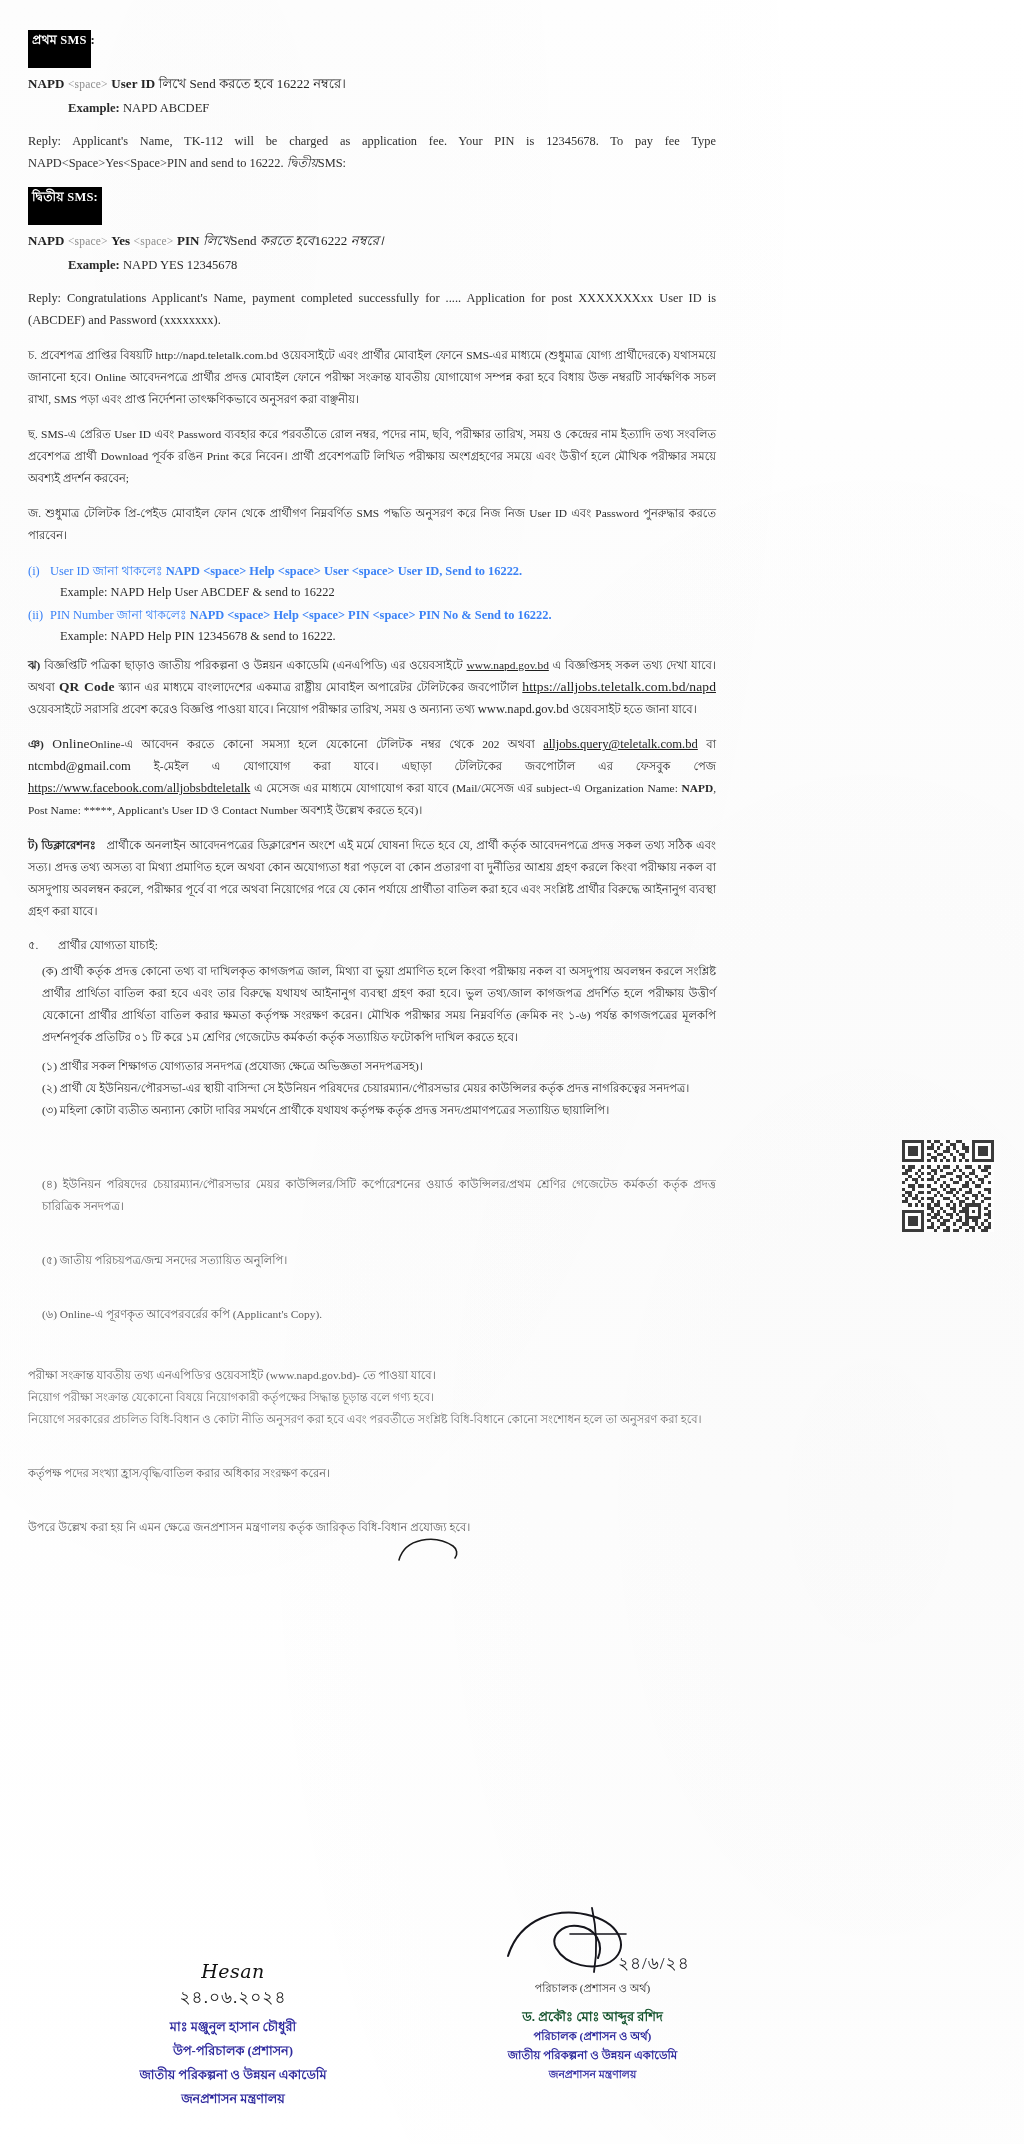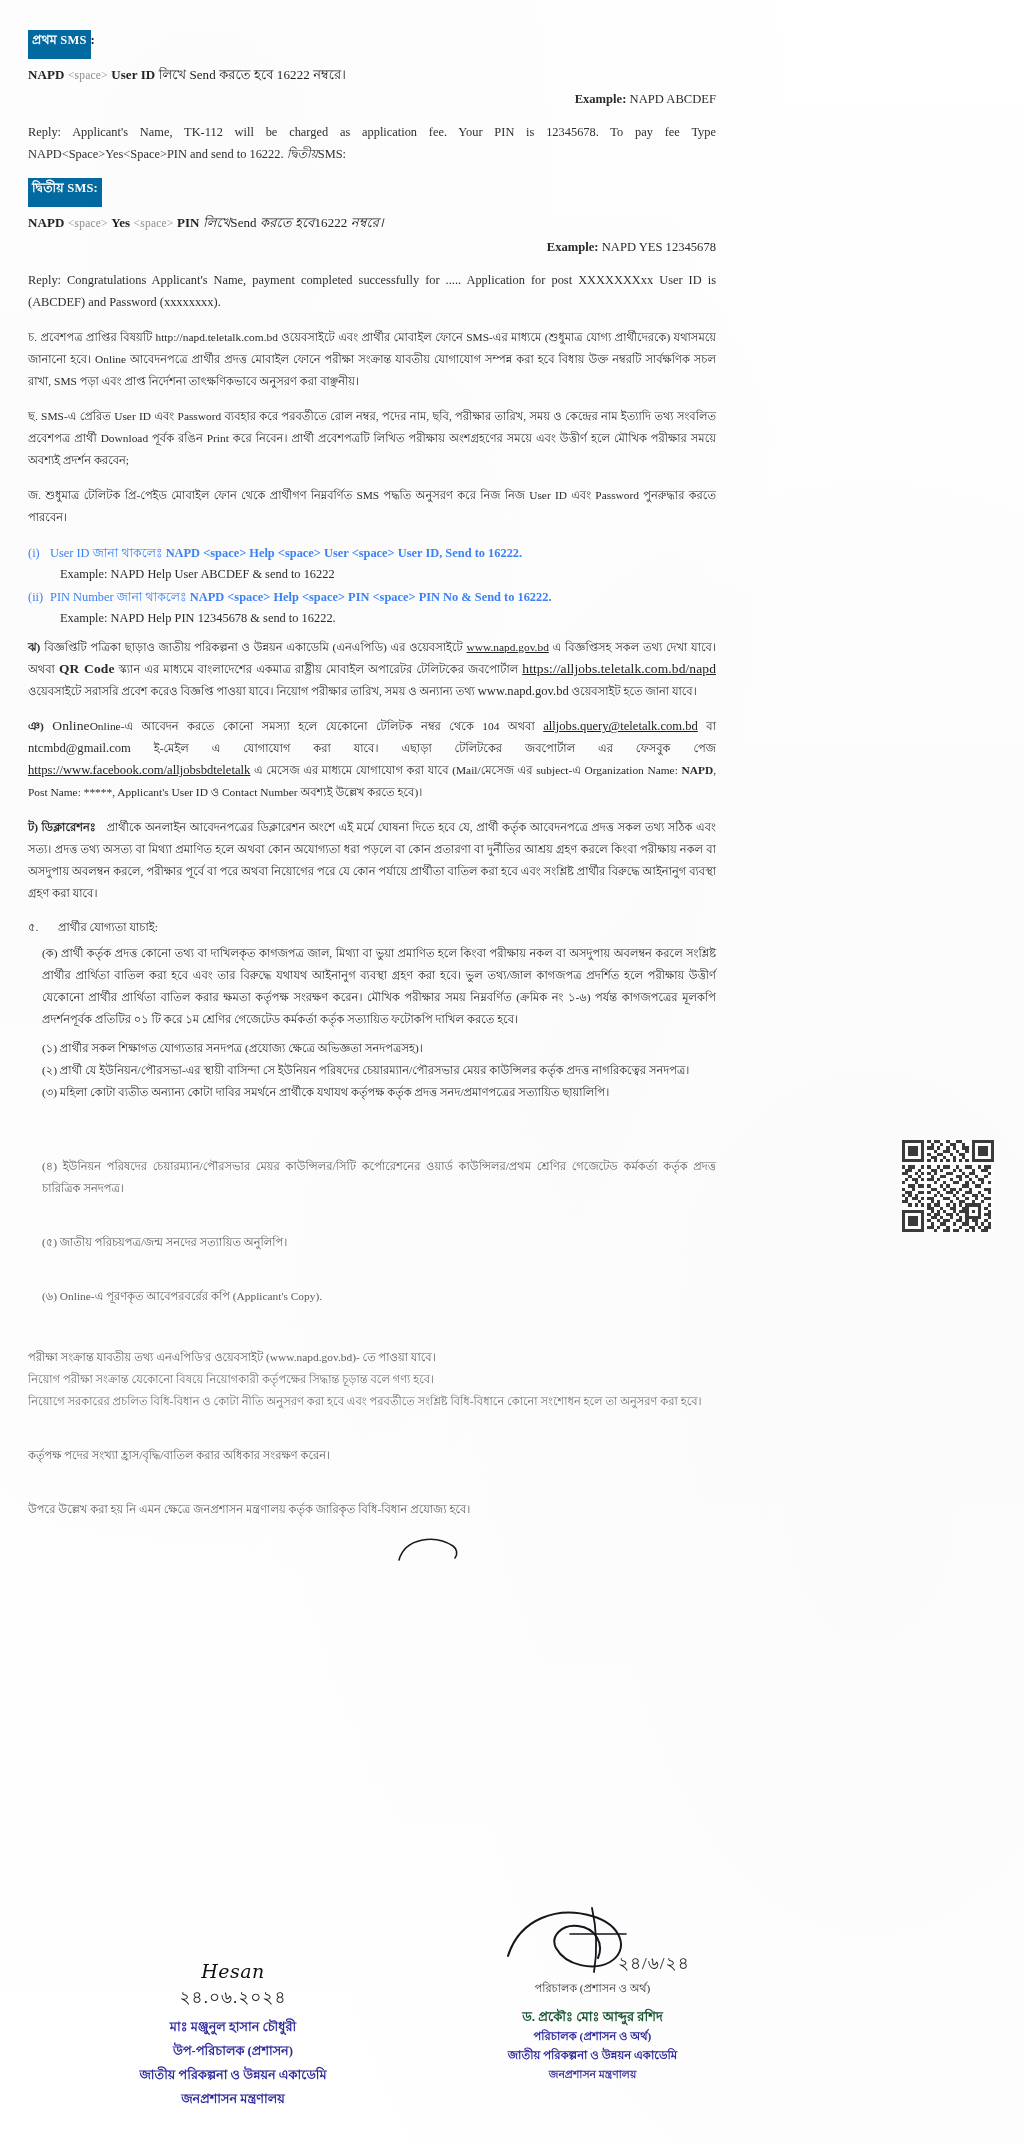--- a/index.html
+++ b/index.html
@@ -49,23 +49,23 @@
     color: #2a2a2a;
     margin: 0;
   }
   .para.loose     { line-height: 22px; }
   .gap-s          { height: 7px; }
   .gap-m          { height: 13px; }
   .gap-l          { height: 20px; }
 
   .hl {
     display: inline-block;
-    background: #0369a1;
+    background: #000000;
     color: #ffffff;
-    padding: 1px 4px 8px 4px;
+    padding: 1px 4px 17px 4px;
     font-weight: bold;
     font-size: 12.5px;
     letter-spacing: 0.2px;
   }
   .sms-line {
     font-size: 13px;
     line-height: 21px;
     letter-spacing: .1px;
     color: #232323;
     margin-top: 5px;
@@ -75,21 +75,20 @@
     color: #8d8d8d;
     font-size: 11.5px;
     letter-spacing: .2px;
   }
   .example {
     font-size: 12.6px;
     line-height: 21px;
     margin-left: 40px;
     margin-top: 3px;
     color: #2b2b2b;
-    text-align: right;
   }
   .example b { font-weight: bold; }
   .reply {
     font-size: 12.4px;
     line-height: 22px;
     text-align: justify;
     color: #2e2e2e;
     margin-top: 11px;
   }
   .ital { font-style: italic; }
@@ -299,21 +298,21 @@
       <span>ওয়েবসাইটে সরাসরি প্রবেশ করেও বিজ্ঞপ্তি পাওয়া যাবে। নিয়োগ পরীক্ষার তারিখ, সময় ও অন্যান্য তথ্য</span>
       <span class="mid">www.napd.gov.bd</span>
       <span>ওয়েবসাইট হতে জানা যাবে।</span>
     </div>
 
     <div class="gap-m"></div>
 
     <div class="para loose">
       <span class="marker" style="font-weight:bold">ঞ)</span>
       <span class="bigen">Online</span><span>Online-এ আবেদন করতে কোনো সমস্যা হলে যেকোনো টেলিটক নম্বর থেকে</span>
-      <span>104</span>
+      <span>202</span>
       <span>অথবা</span>
       <a href="#" class="lnk mid">alljobs.query@teletalk.com.bd</a>
       <span>বা</span>
       <span class="mid">ntcmbd@gmail.com</span>
       <span>ই-মেইল এ যোগাযোগ করা যাবে। এছাড়া টেলিটকের জবপোর্টাল এর ফেসবুক পেজ</span>
       <a href="#" class="lnk mid">https://www.facebook.com/alljobsbdteletalk</a>
       <span>এ মেসেজ এর মাধ্যমে যোগাযোগ করা যাবে (Mail/মেসেজ এর subject-এ Organization Name:</span>
       <b>NAPD</b><span>, Post Name:</span>
       <span>*****</span><span>, Applicant's User ID ও Contact Number অবশ্যই উল্লেখ করতে হবে)।</span>
     </div>

